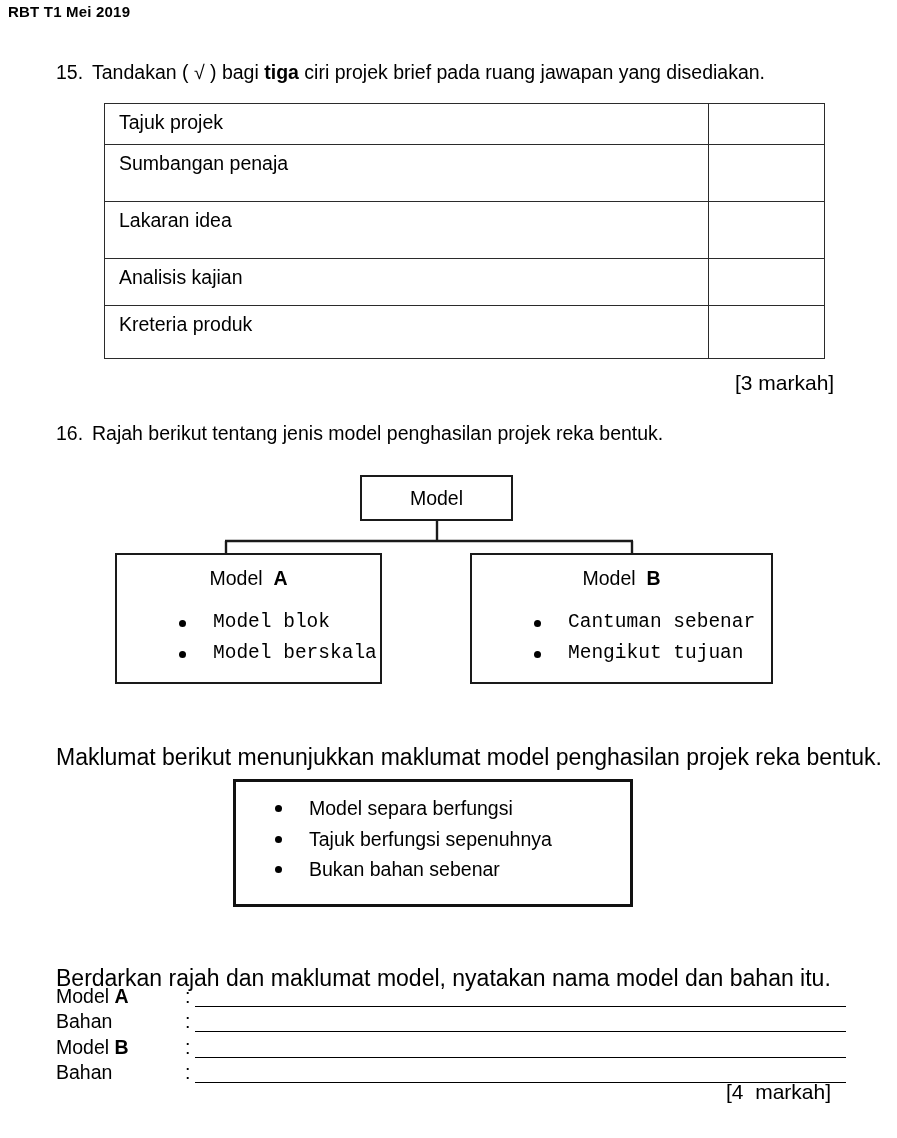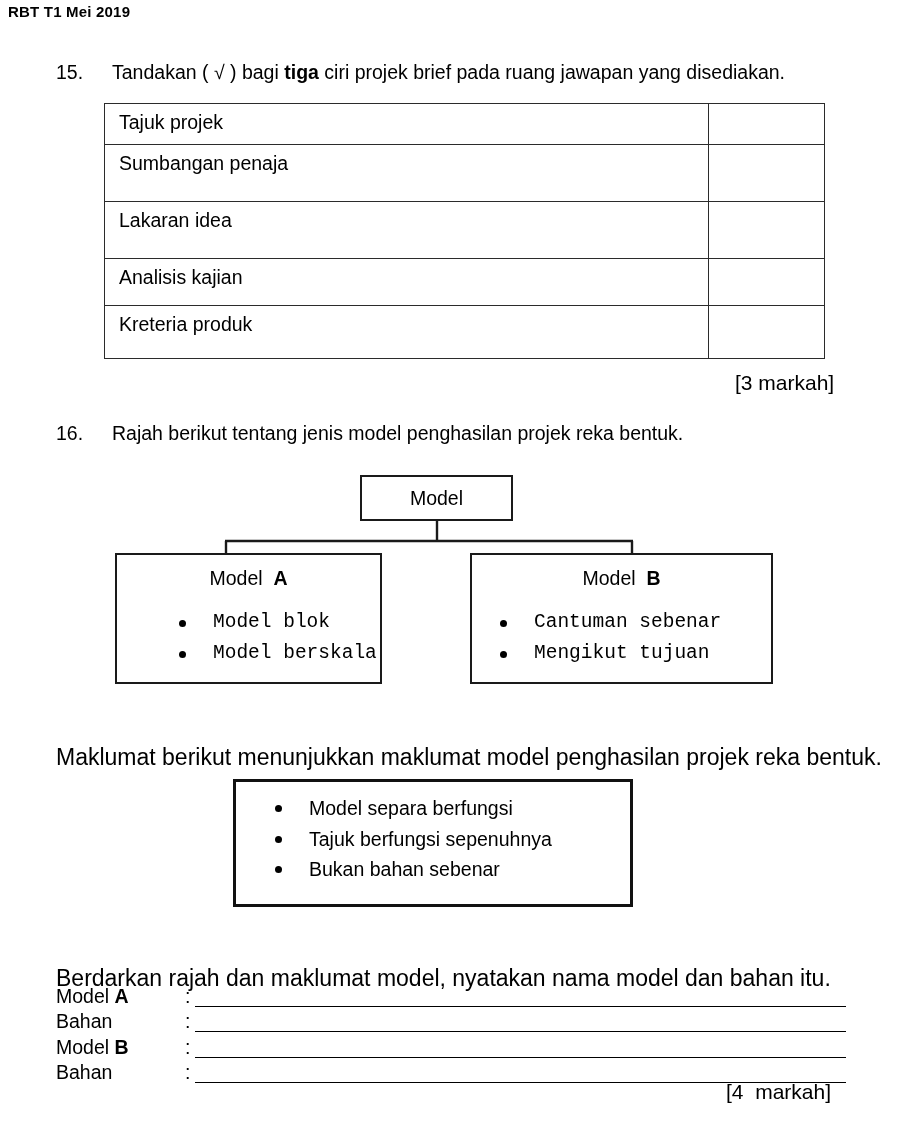--- a/index.html
+++ b/index.html
@@ -27,21 +27,20 @@
   }
 
   
   .q-line {
     position: absolute;
     display: flex;
     align-items: flex-start;
     font-size: 19.5px;
     line-height: 25px;
     white-space: nowrap;
-    gap: 20px;
   }
   .q-num {
     width: 36px;
     flex: 0 0 36px;
     text-align: left;
   }
   .q-text { flex: 0 1 auto; }
   .b { font-weight: bold; }
 
   
@@ -125,21 +124,21 @@
     font-size: 19.5px;
     text-align: center;
     line-height: 30px;
   }
   .node-child ul {
     list-style: none;
     margin: 14px 0 0 0;
     padding: 0;
   }
   .node-a ul { padding-left: 62px; }
-  .node-b ul { padding-left: 28px; }
+  .node-b ul { padding-left: 62px; }
   .node-child li {
     font-size: 19.5px;
     line-height: 31px;
     position: relative;
     padding-left: 34px;
     white-space: nowrap;
     font-family: Liberation Mono, monospace;
   }
   .node-child li::before {
     content: "";

